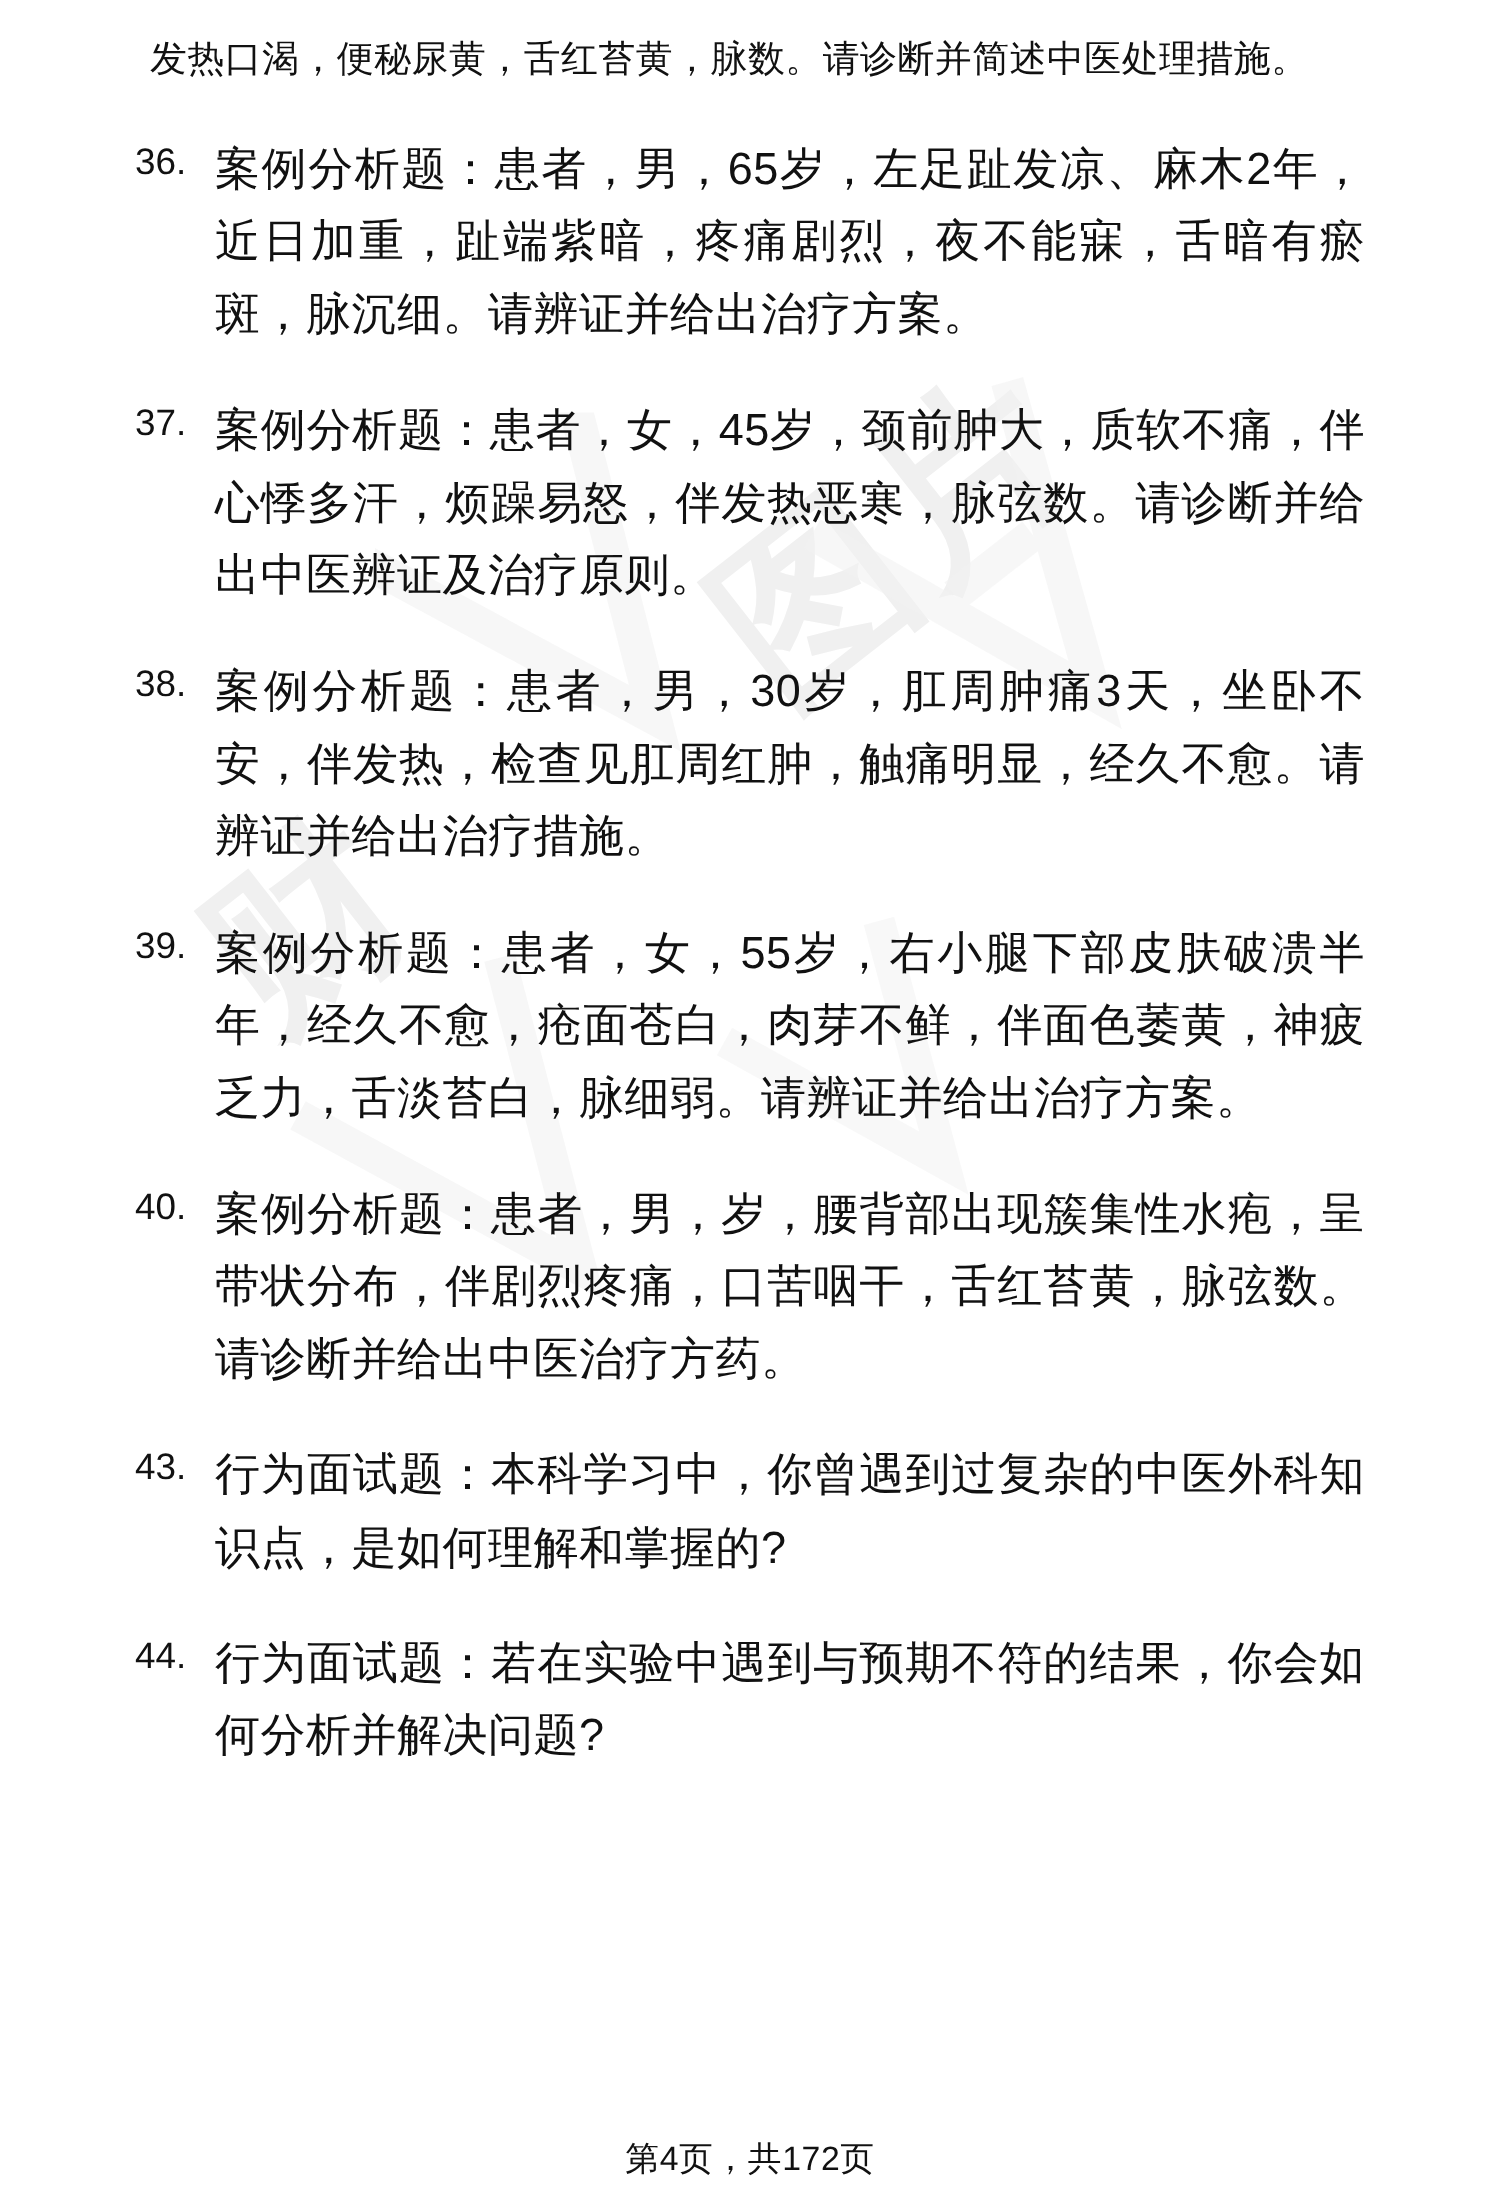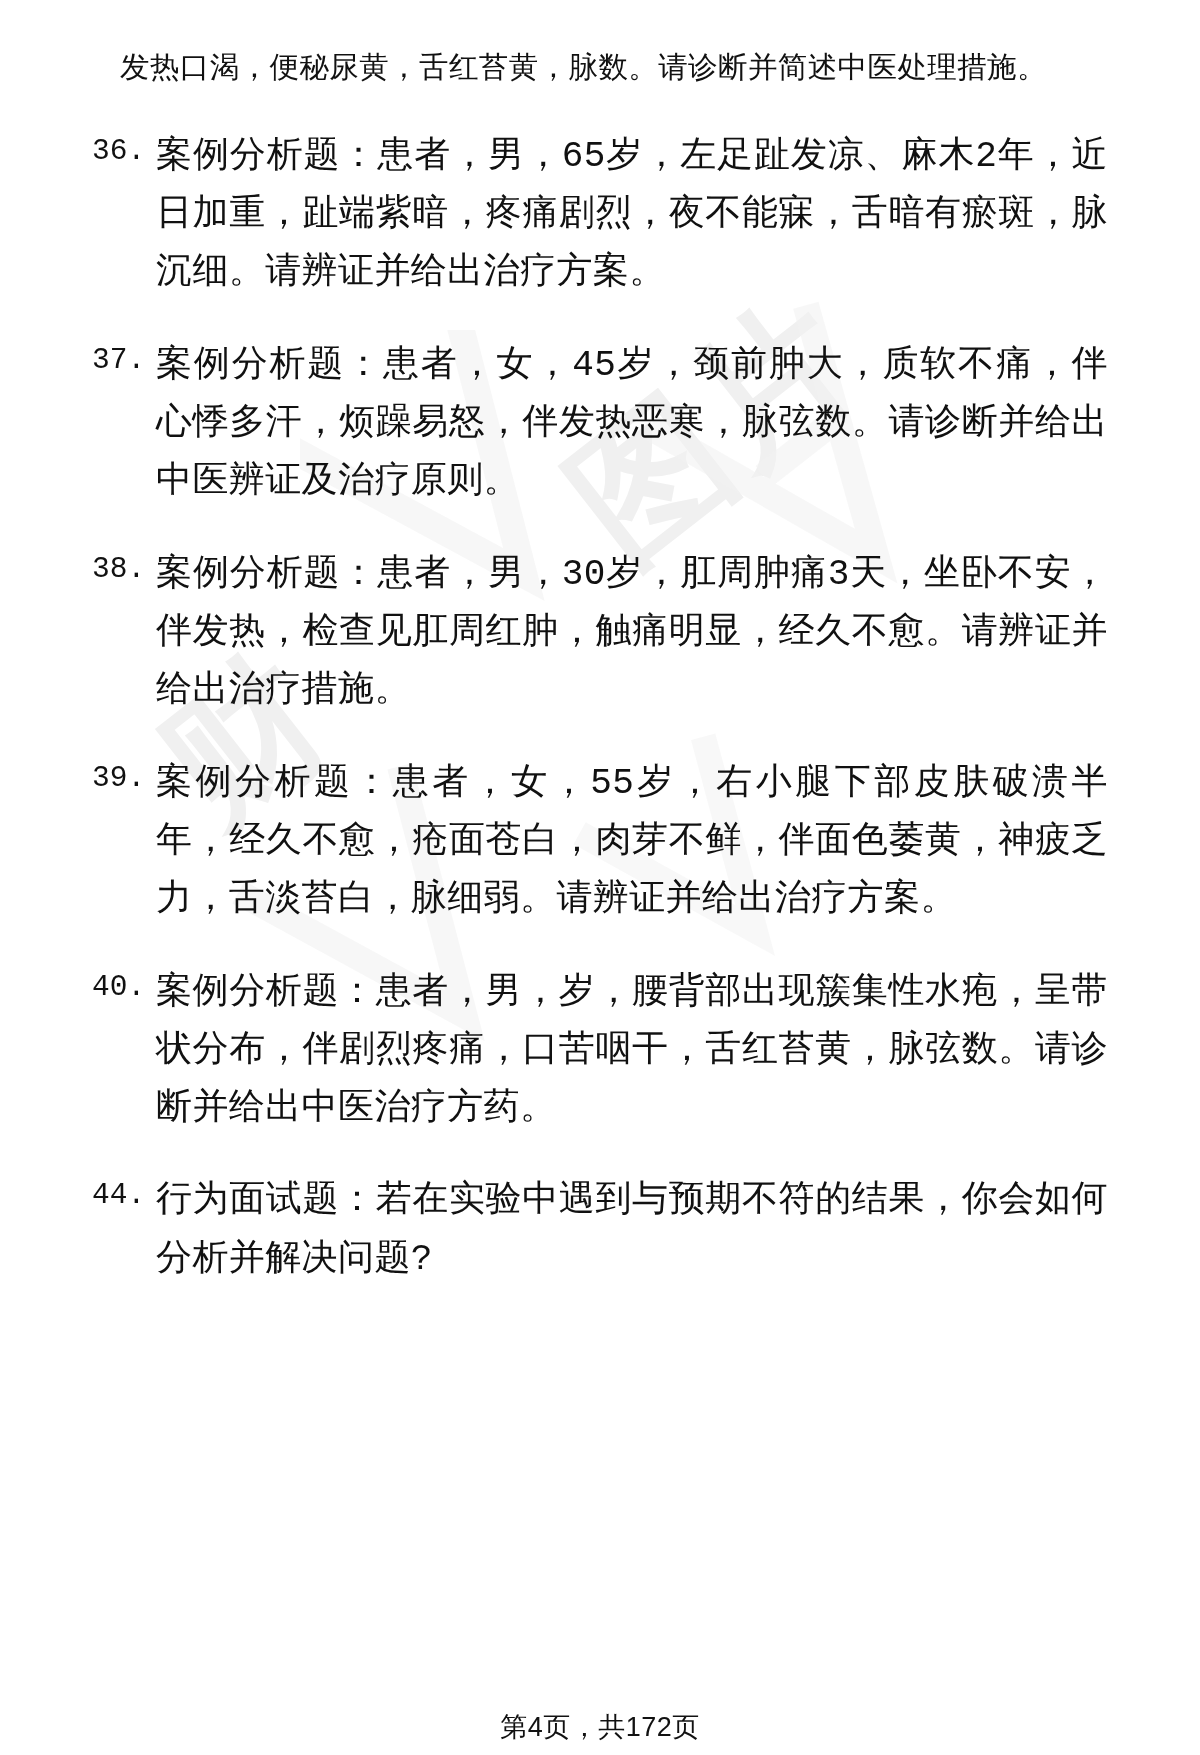--- a/index.html
+++ b/index.html
@@ -49,27 +49,26 @@
     white-space: nowrap;
     font-family: "Liberation Sans", "DejaVu Sans", sans-serif;
   }
   .wm-t1 { left: 170px; top: 640px; }
   .wm-t2 { left: 560px; top: 330px; }
 
   
   .content {
     position: relative;
     z-index: 2;
-    padding: 46px 92px 0 92px;
-    font-family: Liberation Mono, monospace;
+    padding: 24px 92px 0 92px;
   }
 
   .q-list {
     list-style: none;
-    margin: 0;
+    margin: 16px;
     padding: 0;
   }
 
   
   .cont-block {
     font-size: 29.5px;
     line-height: 1.62;
     letter-spacing: 0.4px;
     margin: 0 0 34px 28px;
     text-align: justify;
@@ -168,20 +167,24 @@
         <span class="q-body">案例分析题：患者，女，55岁，右小腿下部皮肤破溃半年，经久不愈，疮面苍白，肉芽不鲜，伴面色萎黄，神疲乏力，舌淡苔白，脉细弱。请辨证并给出治疗方案。</span>
       </li>
 
       <li class="q-item">
         <span class="q-num">40.</span>
         <span class="q-body">案例分析题：患者，男，岁，腰背部出现簇集性水疱，呈带状分布，伴剧烈疼痛，口苦咽干，舌红苔黄，脉弦数。请诊断并给出中医治疗方药。</span>
       </li>
 
 
 
+      <li class="q-item">
+        <span class="q-num">43.</span>
+        <span class="q-body">行为面试题：本科学习中，你曾遇到过复杂的中医外科知识点，是如何理解和掌握的?</span>
+      </li>
 
       <li class="q-item">
         <span class="q-num">44.</span>
         <span class="q-body">行为面试题：若在实验中遇到与预期不符的结果，你会如何分析并解决问题?</span>
       </li>
 
     </ul>
   </div>
 
   <div class="page-footer">第4页，共172页</div>

